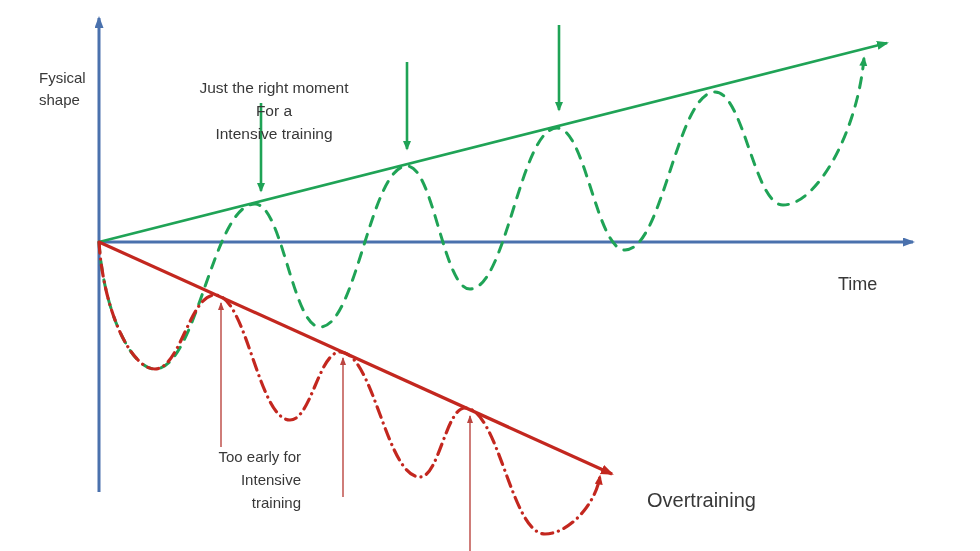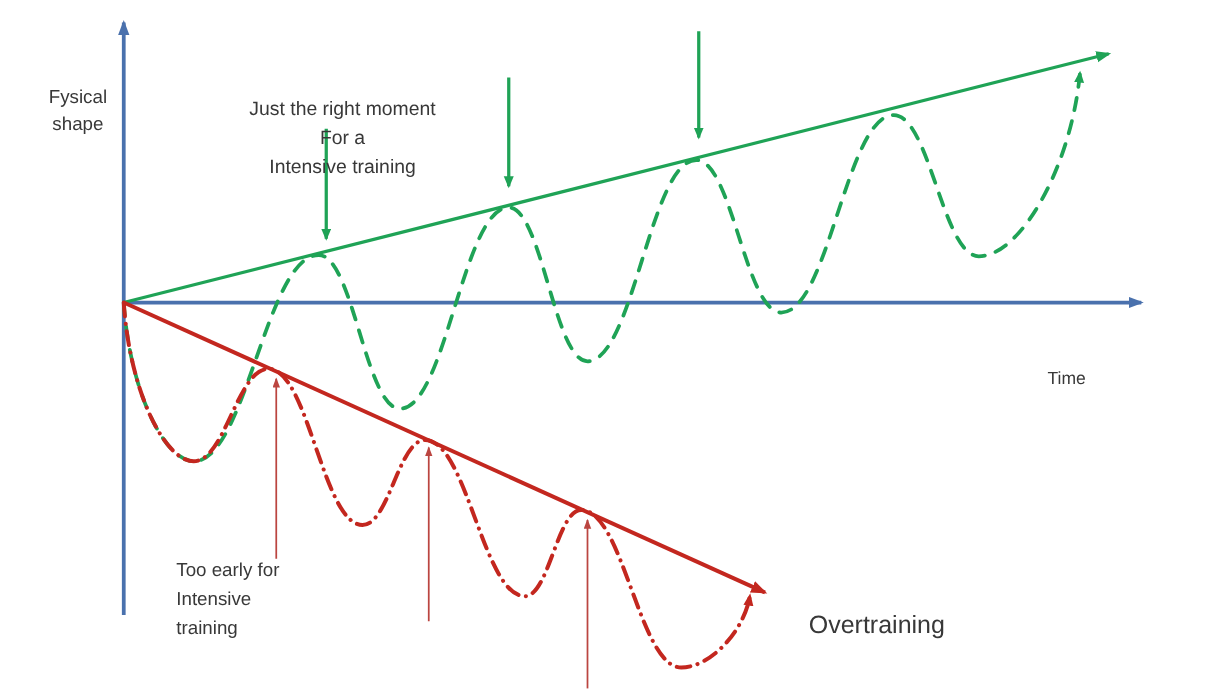--- a/index.html
+++ b/index.html
@@ -9,26 +9,25 @@
     height: 551px;
     background: #ffffff;
     overflow: hidden;
     font-family: "Liberation Sans", sans-serif;
   }
   .figure svg { position: absolute; left: 0; top: 0; }
   .lbl {
     position: absolute;
     white-space: pre-line;
     color: #383838;
-    text-align: center;
   }
   #lbl-yaxis        { left: 39px;  top: 67px;  font-size: 15px;   line-height: 22px; }
-  #lbl-xaxis        { left: 838px; top: 274px; font-size: 14px; margin-top: 20px; }
+  #lbl-xaxis        { left: 838px; top: 274px; font-size: 18px; }
   #lbl-right-moment { left: 174px; top: 28px;  width: 200px; text-align: center; font-size: 15.5px; line-height: 23px; margin-top: 48px; }
-  #lbl-too-early    { left: 141px; top: 445px; width: 160px; text-align: left; font-size: 15px;   line-height: 23px; }
+  #lbl-too-early    { left: 141px; top: 445px; width: 160px; text-align: right; font-size: 15px;   line-height: 23px; }
   #lbl-overtraining { left: 647px; top: 489px; font-size: 20px; }
 </style>
 </head>
 <body>
 
 <div class="figure" style="color: rgb(56, 56, 56); background: rgb(255, 255, 255);">
 
   <svg id="diagram-svg" width="980" height="551" viewBox="0 0 980 551">
     <defs>
       <marker id="m-blue" markerUnits="userSpaceOnUse" markerWidth="18" markerHeight="14" refX="10" refY="4.5" orient="auto">

